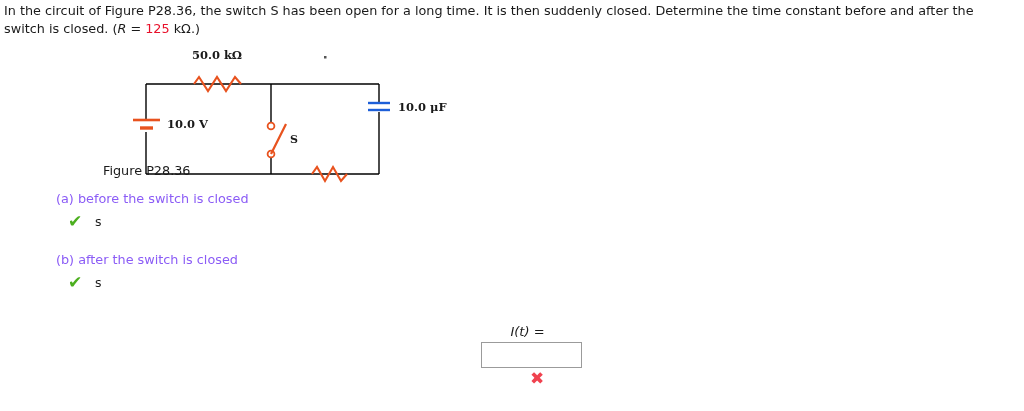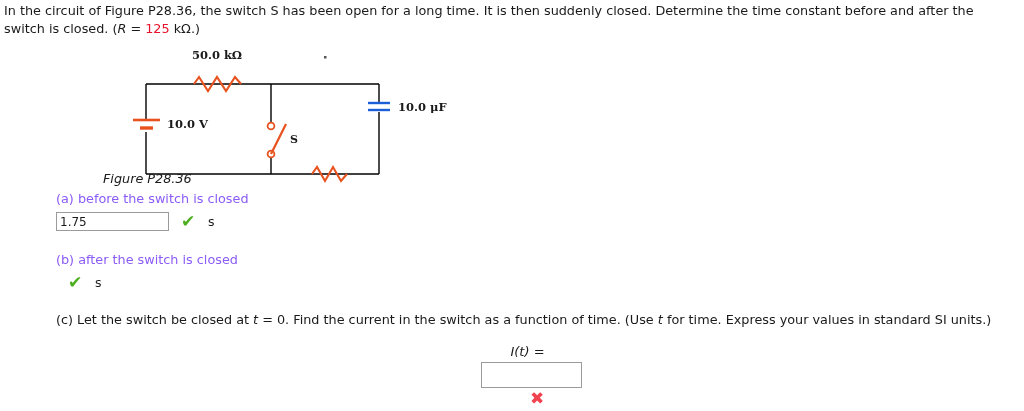--- a/index.html
+++ b/index.html
@@ -36,24 +36,23 @@
     top: 44px;
     width: 430px;
     height: 140px;
     margin-left: 34px;
   }
   .circuit-svg { display: block; }
 
   .figure-caption {
     position: absolute;
     left: 103px;
-    top: 171px;
-    font-size: 12.8px;
-    color: #1a1a1a;
-    font-style: italic;
+    top: 163px;
+    font-size: 12.8px;
+    color: #1a1a1a;
   }
 
   
   .part {
     position: absolute;
     left: 56px;
     font-size: 12.8px;
     line-height: 19px;
   }
   .part-a { top: 189px; }
@@ -185,34 +184,32 @@
 
     <text x="295" y="152" class="label-serif" font-size="11.5" font-weight="bold" font-style="italic" text-anchor="middle" fill="#1a1a1a">R</text>
   </svg>
 </div>
 
 <div class="figure-caption">Figure P28.36</div>
 
 <div class="part part-a">
   <div class="part-label">(a) before the switch is closed</div>
   <div class="answer-row">
-    <input class="answer-input" type="text" value="1.75" style="">
     <span class="mark mark-correct">✔</span>
     <span class="unit">s</span>
   </div>
 </div>
 
 <div class="part part-b">
   <div class="part-label">(b) after the switch is closed</div>
   <div class="answer-row">
     <span class="mark mark-correct">✔</span>
     <span class="unit">s</span>
   </div>
 </div>
 
 <div class="part-c">
-  <div><span>(c) Let the switch be closed at </span><span class="var-italic">t</span><span> = 0. Find the current in the switch as a function of time. (Use </span><span class="var-italic">t</span><span> for time. Express your values in standard SI units.)</span></div>
   <div class="ct-row">
     <span class="ct-label var-italic">I(t) =</span>
     <input class="ct-input" type="text" value="" style="">
     <span class="ct-mark">✖</span>
   </div>
 </div>
 
 </body></html>

